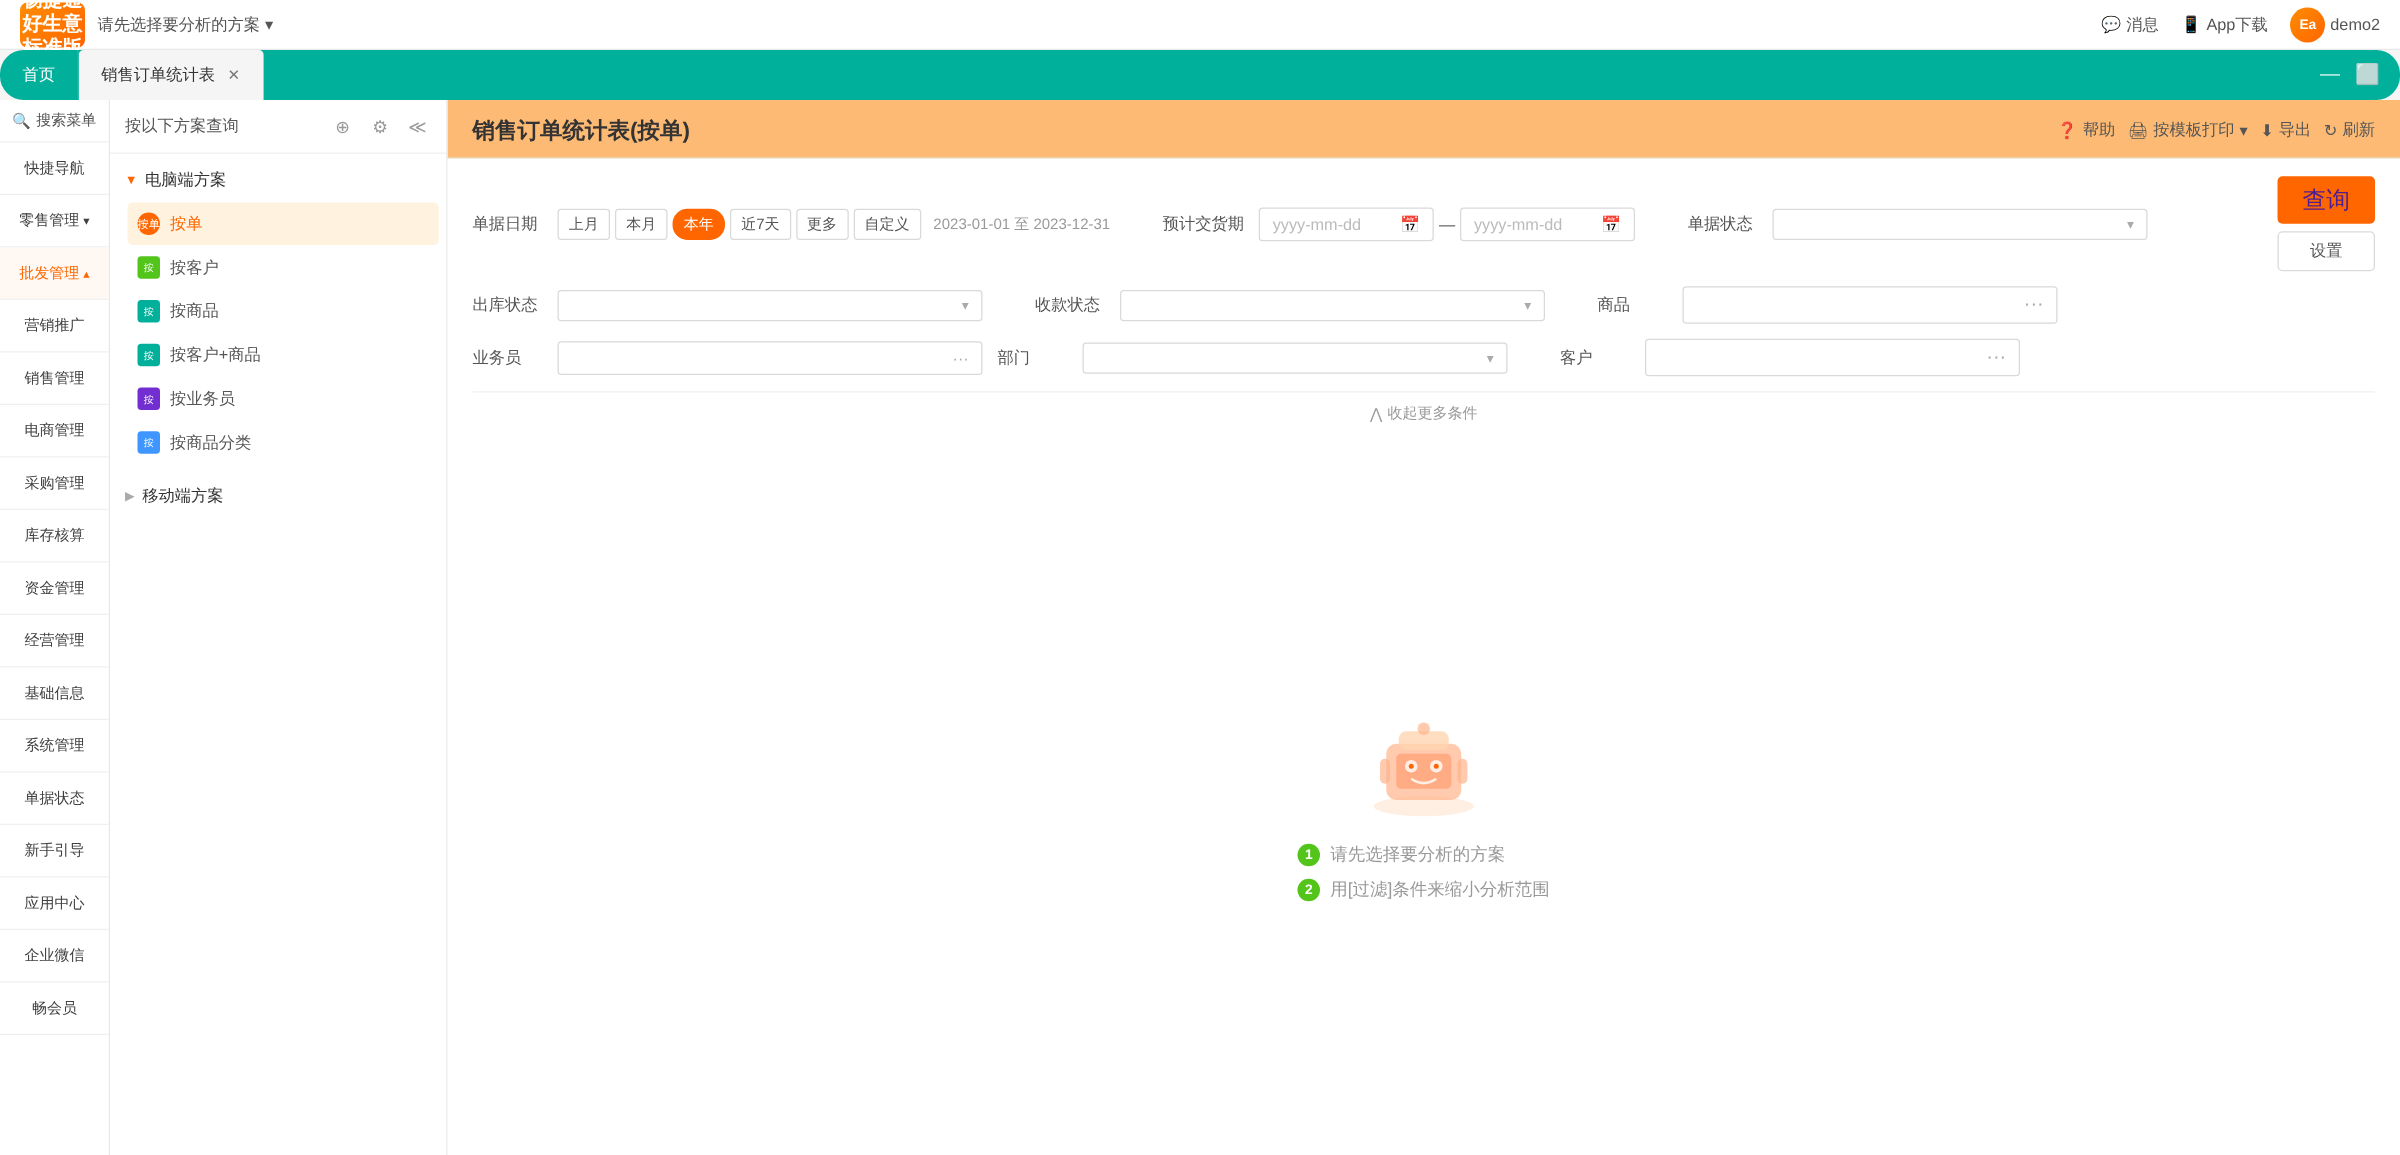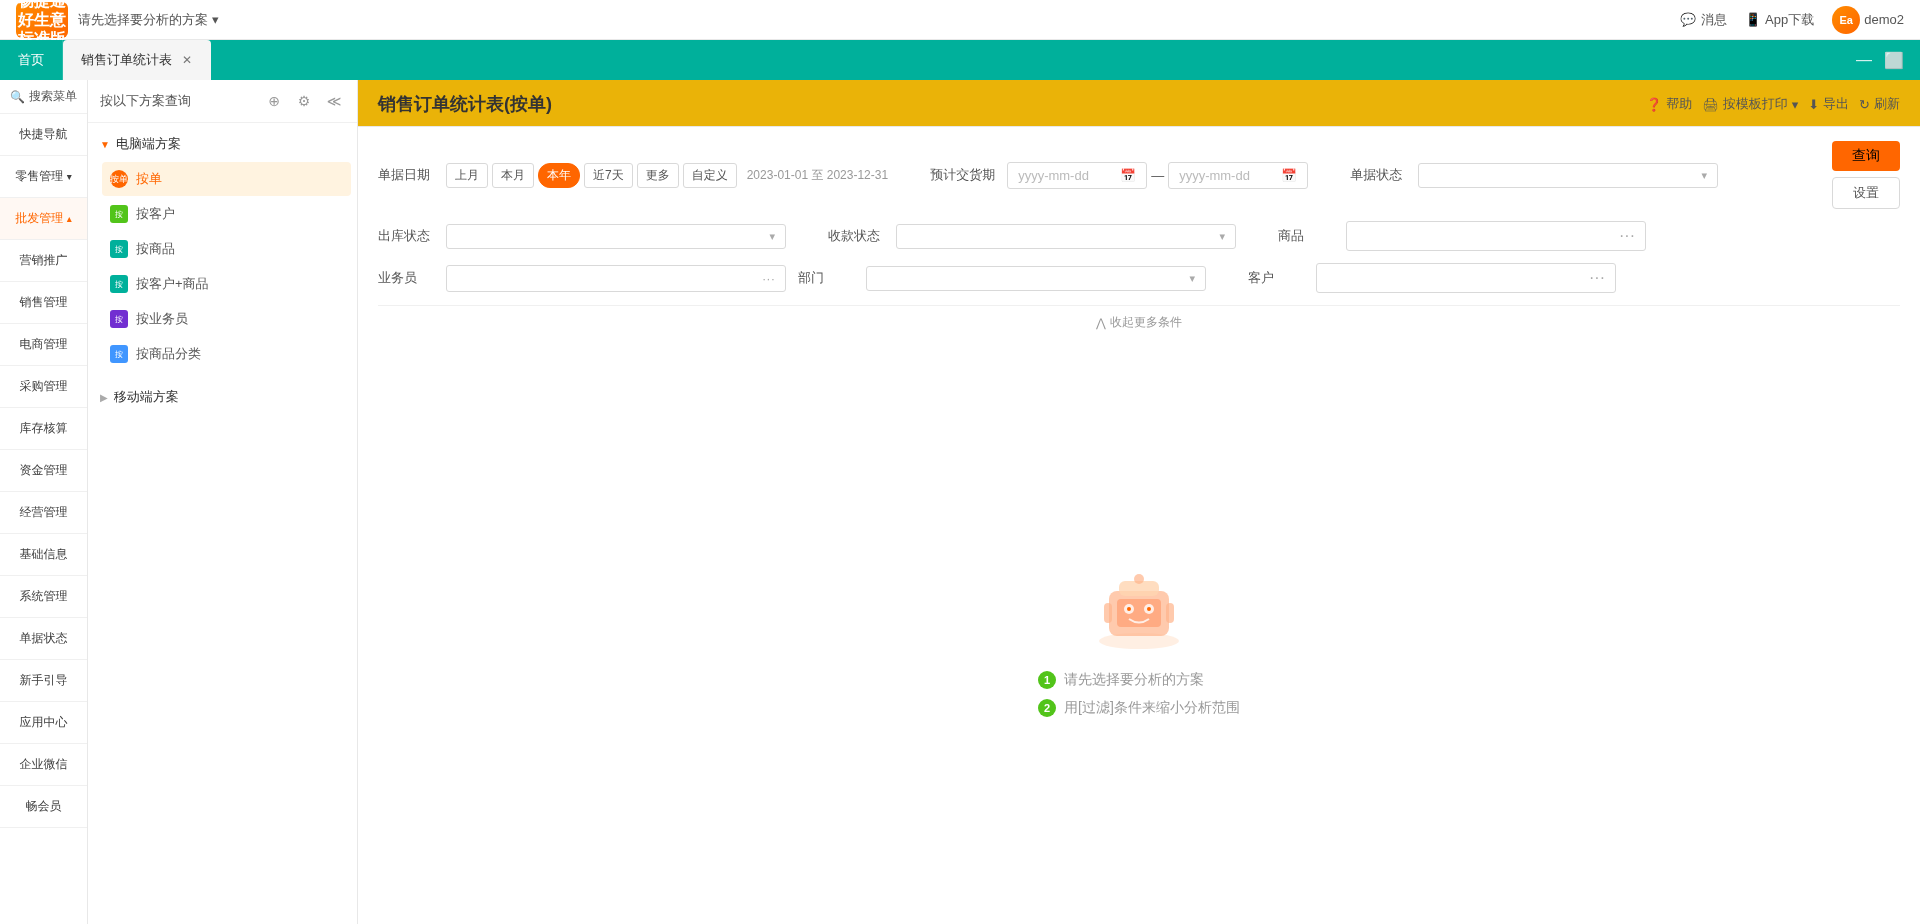--- a/index.html
+++ b/index.html
@@ -9,21 +9,21 @@
     .topbar { background: #fff; height: 40px; display: flex; align-items: center; justify-content: space-between; padding: 0 16px; border-bottom: 1px solid #e8e8e8; flex-shrink: 0; }
     .topbar-left { display: flex; align-items: center; gap: 10px; }
     .logo-box { width: 52px; height: 36px; background: linear-gradient(135deg, #ff8c00, #ff6600); border-radius: 6px; display: flex; align-items: center; justify-content: center; }
     .logo-text { color: #fff; font-size: 16px; text-align: center; line-height: 1.2; font-weight: bold; }
     .app-selector { display: flex; align-items: center; gap: 4px; font-size: 13px; color: #555; cursor: pointer; }
     .topbar-right { display: flex; align-items: center; gap: 18px; }
     .topbar-icon-btn { display: flex; align-items: center; gap: 4px; font-size: 13px; color: #555; cursor: pointer; }
     .avatar { width: 28px; height: 28px; border-radius: 50%; background: linear-gradient(135deg, #ff8c00, #ff6600); display: flex; align-items: center; justify-content: center; color: #fff; font-size: 11px; font-weight: bold; }
 
     
-    .tabbar { background: #00b09b; height: 40px; display: flex; align-items: stretch; flex-shrink: 0; }
+    .tabbar { background: #00b09b; height: 40px; display: flex; align-items: stretch; flex-shrink: 0; border-radius: 19px; }
     .tab-item { display: flex; align-items: center; padding: 0 18px; font-size: 13px; cursor: pointer; color: rgba(255,255,255,0.85); gap: 6px; border-right: 1px solid rgba(255,255,255,0.15); }
     .tab-item.home { color: #fff; font-weight: 500; }
     .tab-item.active { background: #f5f5f5; color: #333; font-weight: 500; border-radius: 4px 4px 0 0; }
     .tab-close { font-size: 12px; color: #777; margin-left: 4px; cursor: pointer; }
     .tab-spacer { flex: 1; }
     .tab-actions { display: flex; align-items: center; padding: 0 16px; gap: 12px; }
     .tab-action-btn { color: rgba(255,255,255,0.85); cursor: pointer; font-size: 16px; }
 
     
     .main-layout { display: flex; flex: 1; overflow: hidden; }
@@ -48,21 +48,21 @@
     .tree-parent { display: flex; align-items: center; gap: 6px; padding: 8px 12px; font-size: 13px; color: #333; cursor: pointer; }
     .tree-expand { color: #ff6600; font-size: 10px; }
     .tree-children { padding-left: 8px; }
     .tree-child { display: flex; align-items: center; gap: 8px; padding: 8px 12px 8px 8px; font-size: 13px; color: #555; cursor: pointer; border-radius: 4px; margin: 1px 6px; }
     .tree-child.active { background: #fff3e0; color: #ff6600; font-weight: 500; }
     .tree-icon { width: 18px; height: 18px; border-radius: 50%; background: #ff6600; display: flex; align-items: center; justify-content: center; color: #fff; font-size: 10px; }
     .tree-icon-sq { width: 18px; height: 18px; border-radius: 3px; background: #52c41a; display: flex; align-items: center; justify-content: center; color: #fff; font-size: 10px; }
 
     
     .right-panel { flex: 1; display: flex; flex-direction: column; overflow: hidden; background: #f5f5f5; }
-    .page-header { background: #eab308; padding: 12px 20px 0 20px; border-bottom: 1px solid #e8e8e8; }
+    .page-header { background: #fdba74; padding: 12px 20px 0 20px; border-bottom: 1px solid #e8e8e8; }
     .page-title-row { display: flex; align-items: center; justify-content: space-between; margin-bottom: 10px; }
     .page-title { font-size: 18px; font-weight: 600; color: #333; }
     .page-header-actions { display: flex; gap: 10px; align-items: center; }
     .header-action-btn { display: flex; align-items: center; gap: 4px; font-size: 13px; color: #555; cursor: pointer; }
     .filter-row { display: flex; align-items: center; gap: 12px; margin-bottom: 12px; }
     .filter-row:last-child { margin-bottom: 0; }
     .filter-label { font-size: 13px; color: #555; white-space: nowrap; min-width: 56px; }
     .date-filter-group { display: flex; align-items: center; gap: 4px; }
     .date-btn { padding: 3px 8px; font-size: 12px; border: 1px solid #d9d9d9; background: #fff; border-radius: 3px; cursor: pointer; color: #555; }
     .date-btn.active { background: #ff6600; border-color: #ff6600; color: #fff; border-radius: 12px; }
@@ -70,21 +70,21 @@
     .filter-select { border: 1px solid #d9d9d9; border-radius: 3px; padding: 5px 10px; font-size: 13px; color: #555; background: #fff; cursor: pointer; display: flex; align-items: center; gap: 6px; min-width: 200px; }
     .filter-select-wide { min-width: 300px; }
     .filter-select .arrow { color: #aaa; font-size: 11px; margin-left: auto; }
     .filter-select-dots { border: none; background: transparent; cursor: pointer; color: #aaa; font-size: 16px; }
     .date-input-group { display: flex; align-items: center; gap: 4px; }
     .date-input { border: 1px solid #d9d9d9; border-radius: 3px; padding: 5px 10px; font-size: 13px; color: #bbb; background: #fff; width: 140px; display: flex; align-items: center; justify-content: space-between; }
     .date-separator { color: #555; }
     .collapse-btn { display: flex; align-items: center; justify-content: center; padding: 8px 0; cursor: pointer; color: #999; font-size: 12px; gap: 4px; border-top: 1px solid #f0f0f0; margin-top: 4px; }
 
     
-    .query-btn { background: #ff6600; color: #000000; border: none; border-radius: 4px; padding: 6px 20px; font-size: 14px; cursor: pointer; }
+    .query-btn { background: #ff6600; color: #4c1d95; border: none; border-radius: 4px; padding: 6px 20px; font-size: 19px; cursor: pointer; }
     .setting-btn { background: #fff; color: #555; border: 1px solid #d9d9d9; border-radius: 4px; padding: 6px 16px; font-size: 13px; cursor: pointer; }
 
     
     .content-placeholder { flex: 1; display: flex; flex-direction: column; align-items: center; justify-content: center; background: #fff; margin: 0; padding: 40px; }
     .placeholder-icon { width: 120px; height: 100px; display: flex; align-items: center; justify-content: center; margin-bottom: 20px; }
     .placeholder-steps { text-align: left; }
     .placeholder-step { display: flex; align-items: center; gap: 8px; margin-bottom: 10px; font-size: 14px; color: #999; }
     .step-num { width: 18px; height: 18px; border-radius: 50%; background: #52c41a; display: flex; align-items: center; justify-content: center; color: #fff; font-size: 11px; font-weight: bold; flex-shrink: 0; }
 
     .filter-section { background: #fff; }

